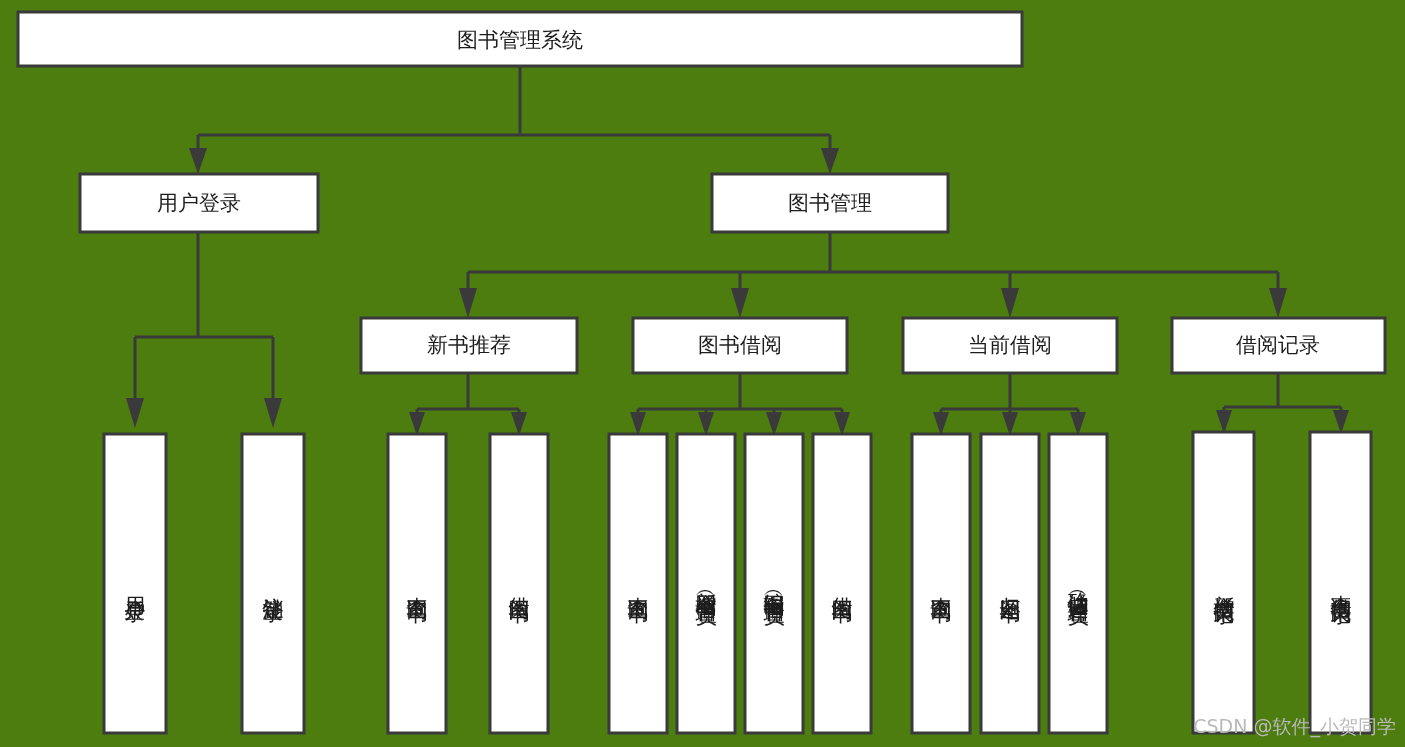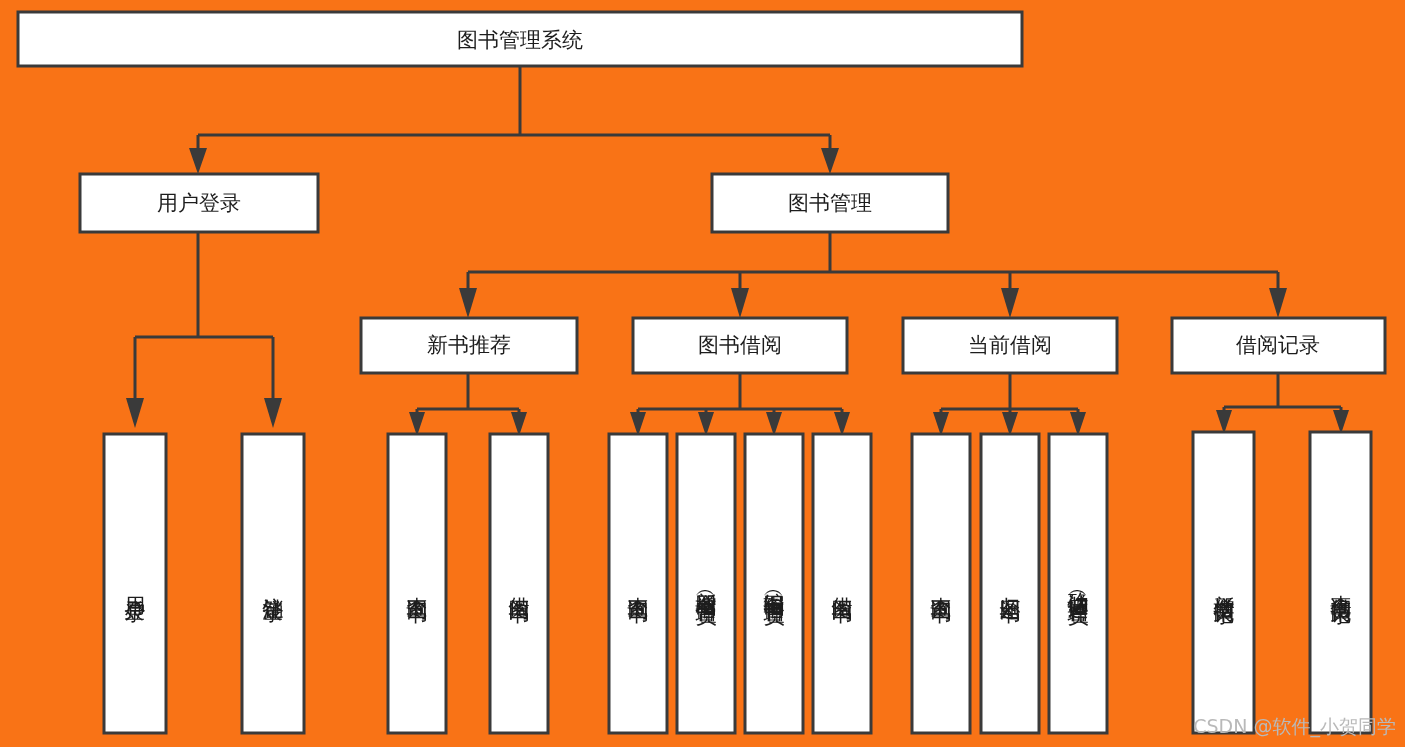--- a/index.html
+++ b/index.html
@@ -10,21 +10,21 @@
   body {
     width: 1405px;
     height: 747px;
     font-family: "DejaVu Sans", "Liberation Sans", sans-serif;
     overflow: hidden;
   }
   #diagram-root {
     position: relative;
     width: 1405px;
     height: 747px;
-    background: #f97316;
+    background: #4d7c0f;
   }
   svg.diagram-canvas {
     position: absolute;
     left: 0;
     top: 0;
     width: 1405px;
     height: 747px;
   }
   .node-box {
     fill: #ffffff;

